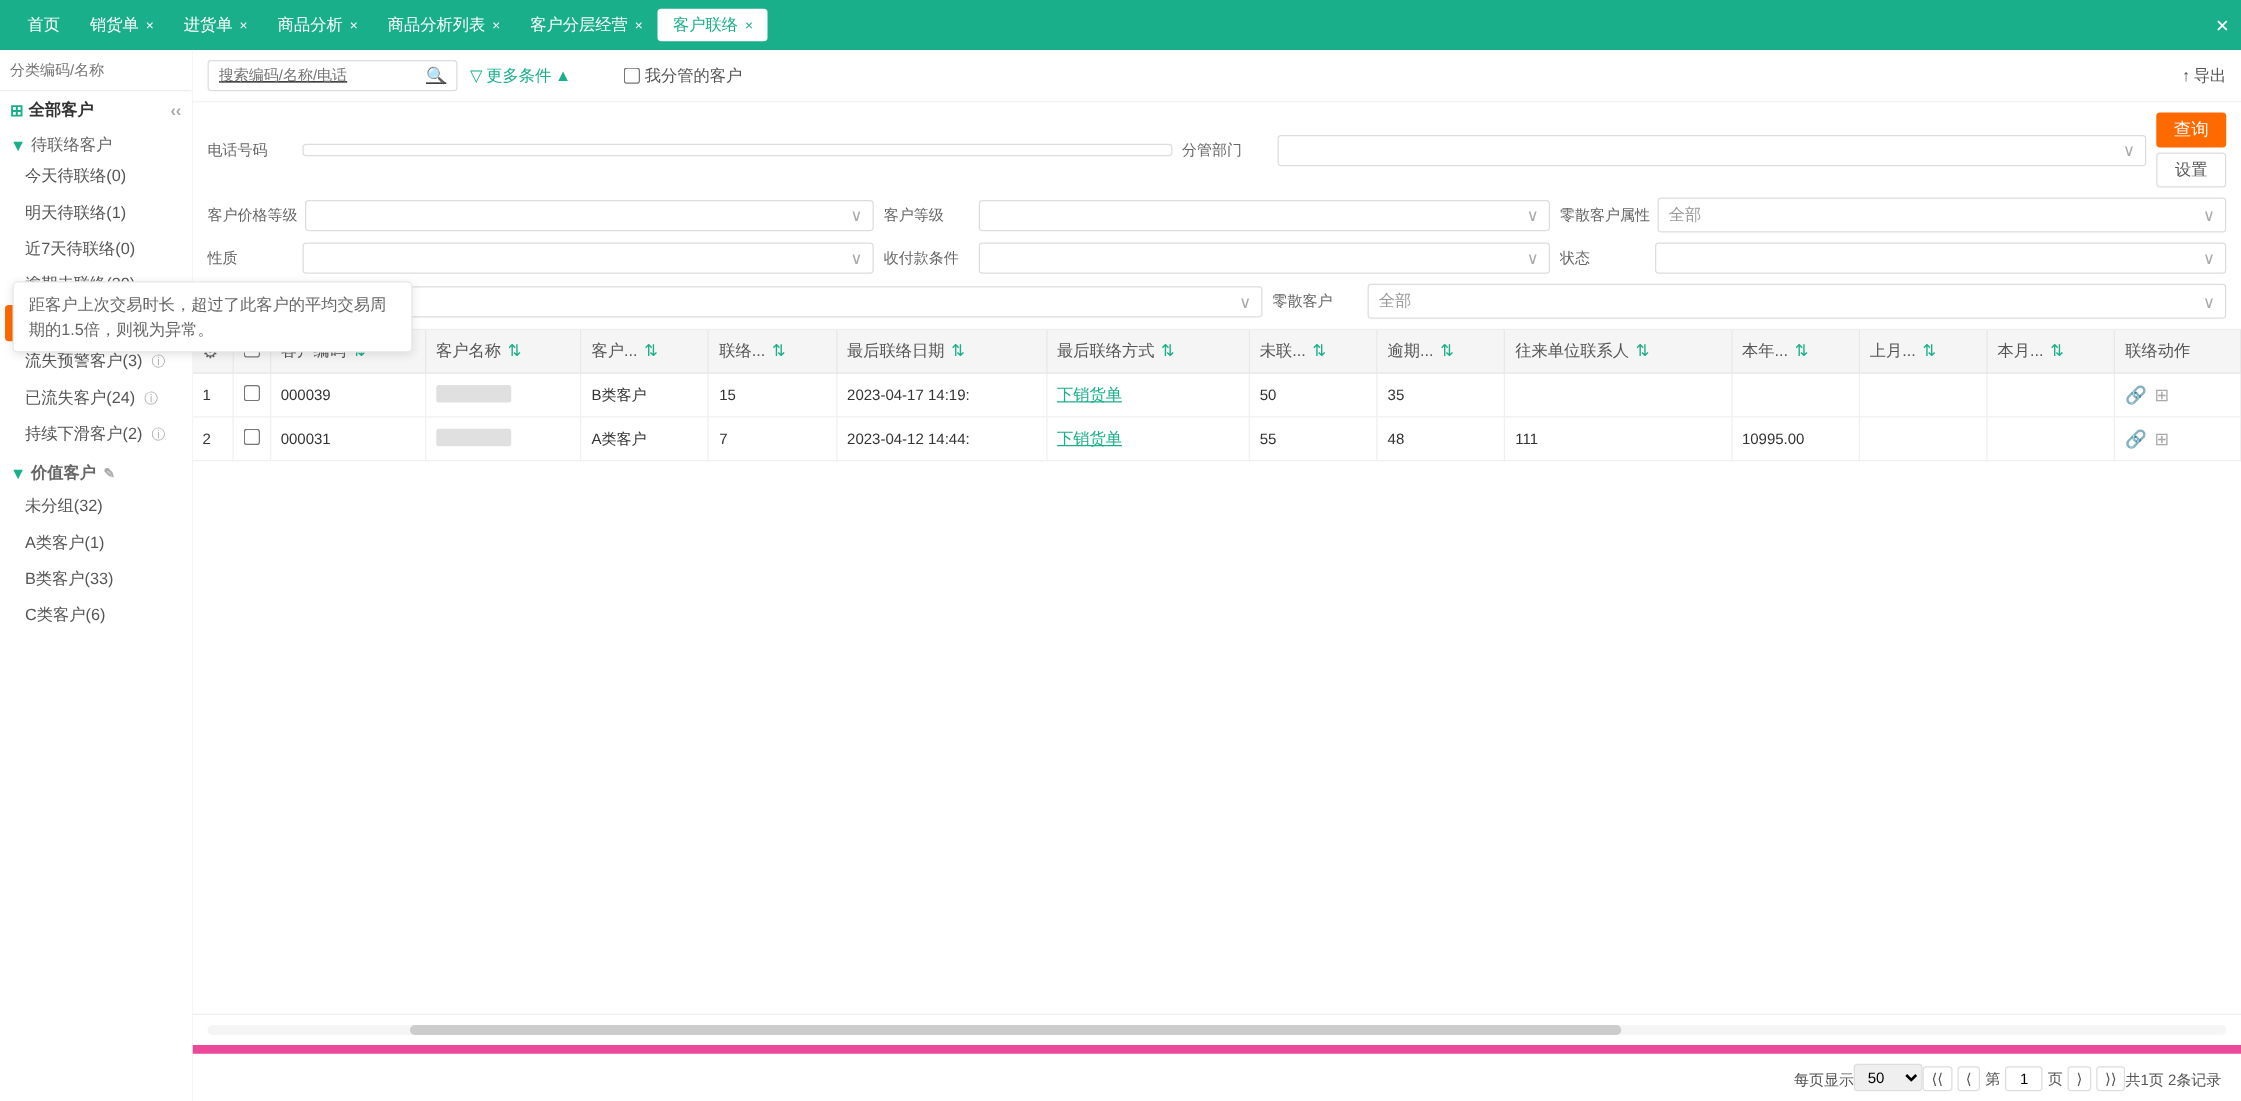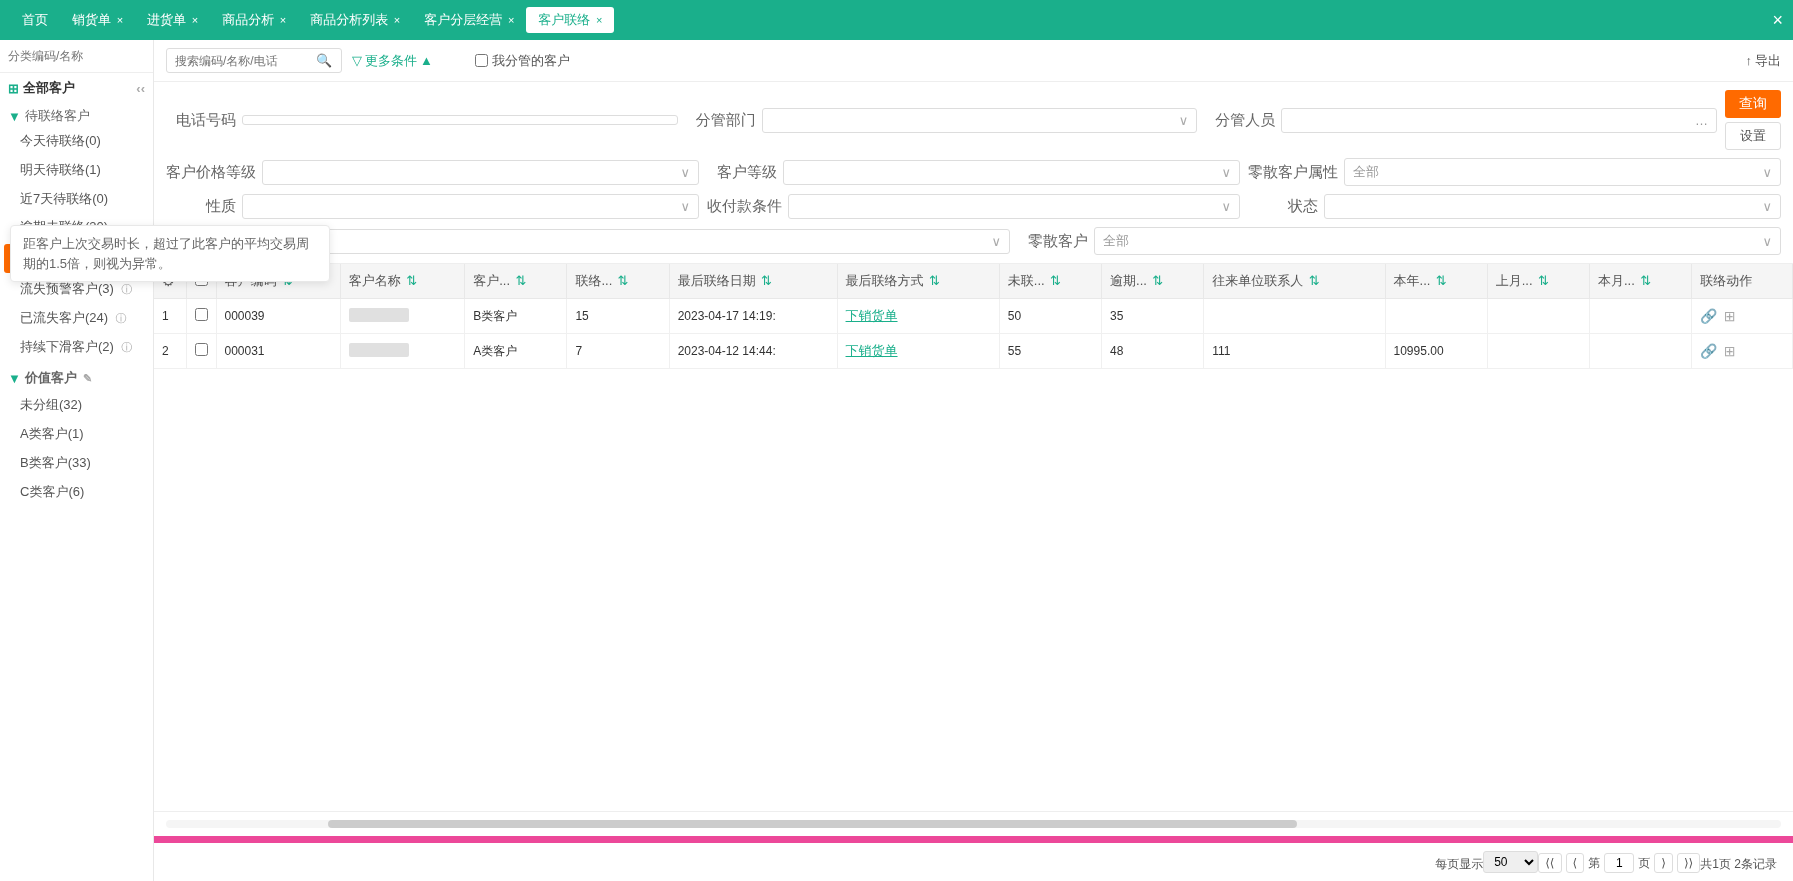--- a/index.html
+++ b/index.html
@@ -58,39 +58,39 @@
     }
 
     
     .content { flex: 1; display: flex; flex-direction: column; overflow: hidden; background: #f5f5f5; }
 
     
     .filter-bar {
       background: #fff; padding: 8px 12px; display: flex; align-items: center; gap: 10px; border-bottom: 1px solid #eee;
     }
     .search-input-wrap {
-      display: flex; align-items: flex-end; border: 1px solid #ddd; border-radius: 3px; padding: 4px 8px; width: 176px; background: #fff;
+      display: flex; align-items: flex-start; border: 1px solid #ddd; border-radius: 3px; padding: 4px 8px; width: 200px; background: #fff; text-decoration: underline;
     }
     .search-input-wrap input { border: none; outline: none; flex: 1; font-size: 12px; }
     .search-icon { color: #aaa; }
     .more-conditions { display: flex; align-items: center; color: #1aaf8b; cursor: pointer; font-size: 12px; gap: 3px; }
     .my-customers { display: flex; align-items: center; gap: 4px; color: #555; font-size: 12px; cursor: pointer; margin-left: 32px; }
     .filter-spacer { flex: 1; }
     .export-btn { display: flex; align-items: center; gap: 3px; color: #555; cursor: pointer; font-size: 12px; }
 
     
     .extended-filter {
       background: #fff; border-bottom: 1px solid #eee; padding: 8px 12px;
     }
     .filter-row { display: flex; align-items: center; gap: 8px; margin-bottom: 8px; }
     .filter-row:last-child { margin-bottom: 0; }
     .filter-field {
       display: flex; align-items: center; flex: 1;
     }
-    .filter-label { color: #666; font-size: 15px; white-space: nowrap; min-width: 70px; text-align: right; margin-right: 6px; }
+    .filter-label { color: #666; font-size: 12px; white-space: nowrap; min-width: 70px; margin-right: 6px; }
     .filter-input {
       flex: 1; border: 1px solid #ddd; border-radius: 3px; padding: 4px 8px; font-size: 12px; outline: none;
       display: flex; align-items: center; justify-content: space-between; cursor: pointer; color: #999;
     }
     .filter-input .chevron { color: #aaa; }
     .filter-actions { display: flex; flex-direction: column; gap: 4px; }
     .btn-query {
       background: #ff6a00; color: #fff; border: none; border-radius: 3px; padding: 5px 0; cursor: pointer; font-size: 14px;
     }
     .btn-settings {
@@ -279,27 +279,20 @@
       <div class="filter-row">
         <div class="filter-field">
           <span class="filter-label">电话号码</span>
           <div class="filter-input"></div>
         </div>
         <div class="filter-field">
           <span class="filter-label">分管部门</span>
           <div class="filter-input">
             <span></span>
             <span class="chevron">∨</span>
-          </div>
-        </div>
-        <div class="filter-field">
-          <span class="filter-label">分管人员</span>
-          <div class="filter-input">
-            <span></span>
-            <span>…</span>
           </div>
         </div>
         <div class="filter-actions">
           <button class="btn-query">查询</button>
           <button class="btn-settings">设置</button>
         </div>
       </div>
       <div class="filter-row">
         <div class="filter-field">
           <span class="filter-label">客户价格等级</span>

